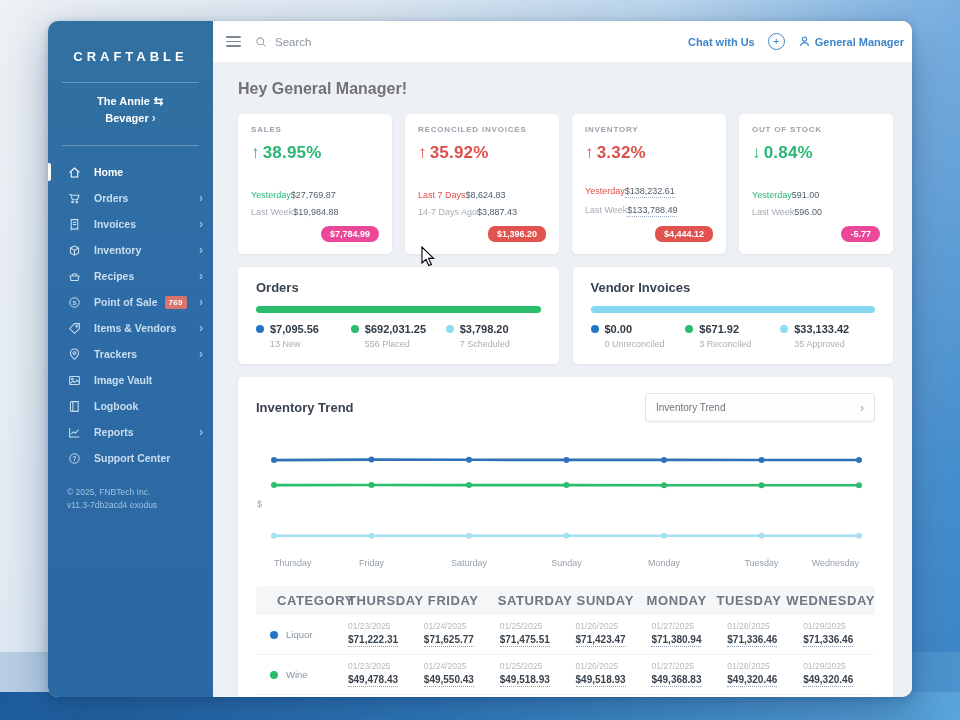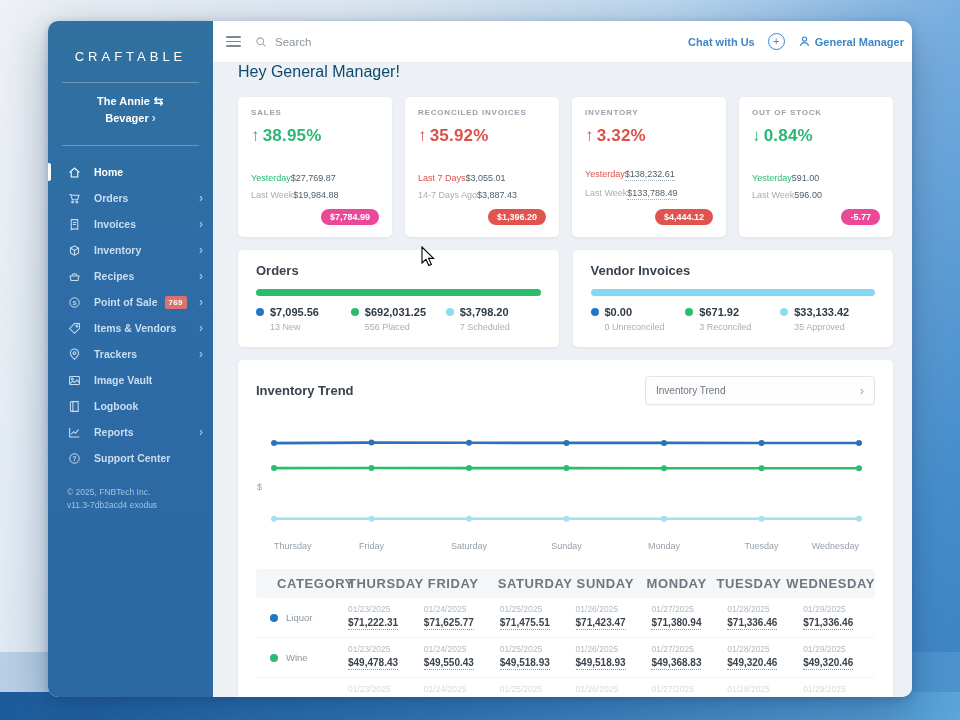--- a/index.html
+++ b/index.html
@@ -14,21 +14,21 @@
     background:linear-gradient(90deg,rgba(70,130,190,.25),rgba(90,160,215,.55));}
 
   .window{position:absolute;left:48px;top:21px;width:864px;height:676px;
     border-radius:10px;overflow:hidden;display:flex;
     box-shadow:0 14px 45px rgba(20,55,100,.38), 0 2px 8px rgba(20,55,100,.25);
     background:#edf0f4;}
 
   
   .sidebar{width:165px;flex:0 0 165px;background:linear-gradient(180deg,#31719f 0%,#2e6ca7 40%,#2c68a2 100%);
     color:#cfe2f2;display:flex;flex-direction:column;}
-  .logo{padding-top:28px;text-align:center;color:#fff;font-weight:400;font-size:13px;letter-spacing:4px;}
+  .logo{padding-top:28px;text-align:center;color:#fff;font-weight:700;font-size:13px;letter-spacing:4px;}
   .sb-divider{border-top:1px solid rgba(255,255,255,.28);margin:18px 14px 0 14px;}
   .property{margin-top:10px;text-align:center;font-size:11px;color:#fff;line-height:17px;font-weight:600;}
   .property .swap{font-size:12px;margin-left:4px;}
   .property .chev{font-size:12px;color:#cfe2f2;margin-left:3px;}
   .nav{margin-top:13px;}
   .nav-item{height:26px;display:flex;align-items:center;padding:0 10px 0 19px;
     font-size:10.5px;font-weight:600;color:#c9def0;position:relative;cursor:pointer;}
   .nav-item.active{color:#fff;}
   .nav-item.active::before{content:'';position:absolute;left:0;top:4px;bottom:4px;width:3px;background:#fff;border-radius:0 2px 2px 0;}
   .nav-item .ico{width:14px;height:14px;margin-right:13px;display:flex;align-items:center;justify-content:center;flex:0 0 14px;}
@@ -48,38 +48,38 @@
   .search-wrap svg{width:12px;height:12px;}
   .search-text{font-size:11.5px;color:#8a949e;}
   .topbar-right{margin-left:auto;display:flex;align-items:center;gap:13px;color:#3e86c7;}
   .chat-link{font-size:11px;font-weight:600;cursor:pointer;}
   .plus-circle{width:15px;height:15px;border:1.3px solid #3e86c7;border-radius:50%;
     display:flex;align-items:center;justify-content:center;font-size:11px;line-height:1;cursor:pointer;}
   .user-wrap{display:flex;align-items:center;gap:4px;font-size:11px;font-weight:600;cursor:pointer;padding-right:2px;}
   .user-wrap svg{width:13px;height:13px;}
 
   .content{flex:1;overflow:hidden;padding:0 19px 0 25px;background:#edf0f4;}
-  .greeting{margin-top:0;font-size:16px;font-weight:400;color:#0c4a6e;}
+  .greeting{margin-top:17px;font-size:16px;font-weight:700;color:#737373;}
 
   
   .kpi-row{margin-top:16px;display:grid;grid-template-columns:repeat(4,1fr);gap:13px;}
   .kpi{background:#fff;border-radius:5px;padding:11px 13px 12px 13px;height:117px;
     box-shadow:0 1px 3px rgba(50,70,90,.07);display:flex;flex-direction:column;}
   .kpi-label{font-size:8px;font-weight:700;letter-spacing:.8px;color:#98a2ac;}
   .kpi-pct{font-size:17px;font-weight:700;margin-top:9px;letter-spacing:.2px;}
   .kpi-pct .arr{font-weight:400;margin-right:3px;}
   .kpi-rows{margin-top:auto;}
   .kpi-krow{display:flex;justify-content:flex-start;align-items:baseline;font-size:9px;margin-top:7px;}
   .kpi-k{color:#a5adb5;}
   .kpi-v{color:#50606d;}
   .kpi.u .kpi-v{border-bottom:1px dotted #9fb0c0;padding-bottom:1px;}
   .kpi-badge-row{display:flex;justify-content:flex-end;margin-top:9px;}
   .kpi-badge{color:#fff;font-size:9px;font-weight:700;border-radius:9px;padding:3px 9px;}
   .c-green{color:#29b873;}  .c-red{color:#df4f4a;}
-  .b-green{background:#ec4899;} .b-red{background:#e0534e;}
+  .b-green{background:#ec4899;} .b-red{background:#e0534e;border-radius:7px;}
 
   
   .sum-row{margin-top:13px;display:grid;grid-template-columns:1fr 1fr;gap:14px;}
   .sum-card{background:#fff;border-radius:5px;padding:13px 18px 12px 18px;height:72px;
     box-shadow:0 1px 3px rgba(50,70,90,.07);}
   .sum-title{font-size:13px;font-weight:700;color:#39434d;}
   .sum-bar{height:7px;border-radius:4px;margin-top:11px;}
   .sum-legend{display:flex;margin-top:10px;}
   .sum-item{flex:1;}
   .sum-amt{font-size:11px;font-weight:600;color:#2f3a44;display:flex;align-items:center;gap:6px;}
@@ -313,21 +313,21 @@
                 <span class="kpi-badge b-green">$7,784.99</span>
               </div>
           </div>
         </div>
         <div class="kpi">
           <div class="kpi-label">RECONCILED INVOICES</div>
           <div class="kpi-pct c-red"><span class="arr">↑</span><span>35.92%</span></div>
           <div class="kpi-rows">
             <div class="kpi-krow">
                 <span class="kpi-k c-red">Last 7 Days</span>
-                <span class="kpi-v">$3,055.01</span>
+                <span class="kpi-v">$8,624.83</span>
               </div>
             <div class="kpi-krow">
                 <span class="kpi-k">14-7 Days Ago</span>
                 <span class="kpi-v">$3,887.43</span>
               </div>
             <div class="kpi-badge-row">
                 <span class="kpi-badge b-red">$1,396.20</span>
               </div>
           </div>
         </div>

